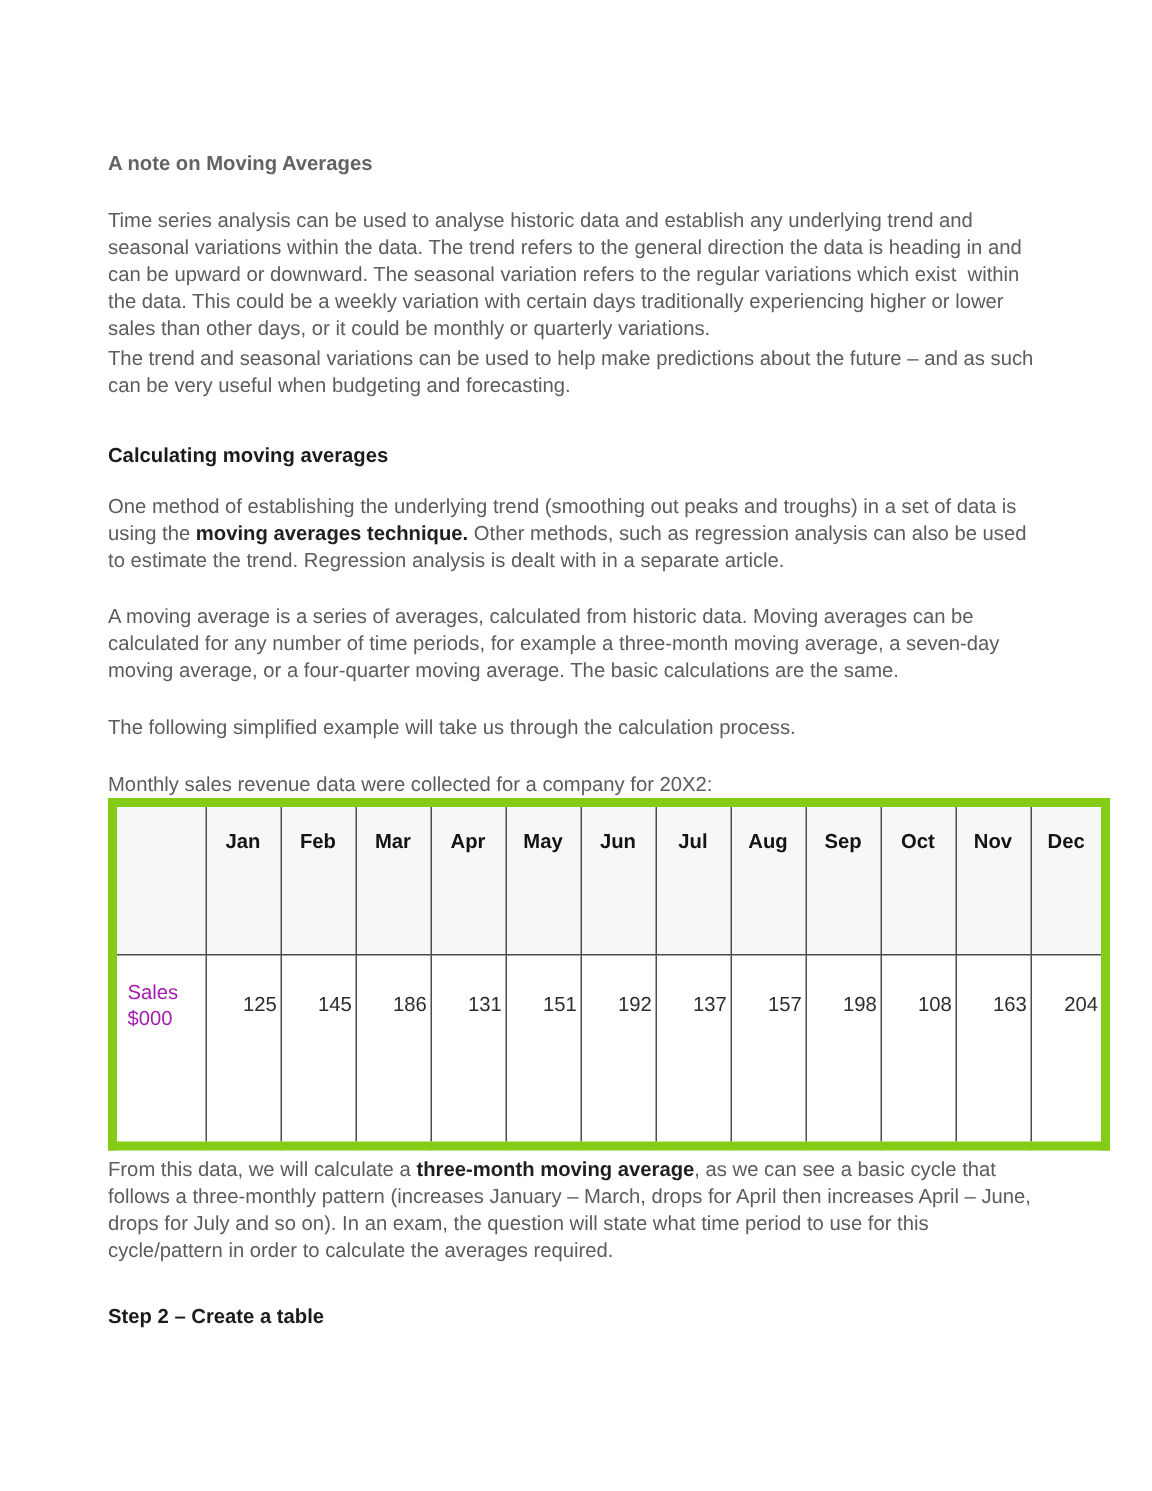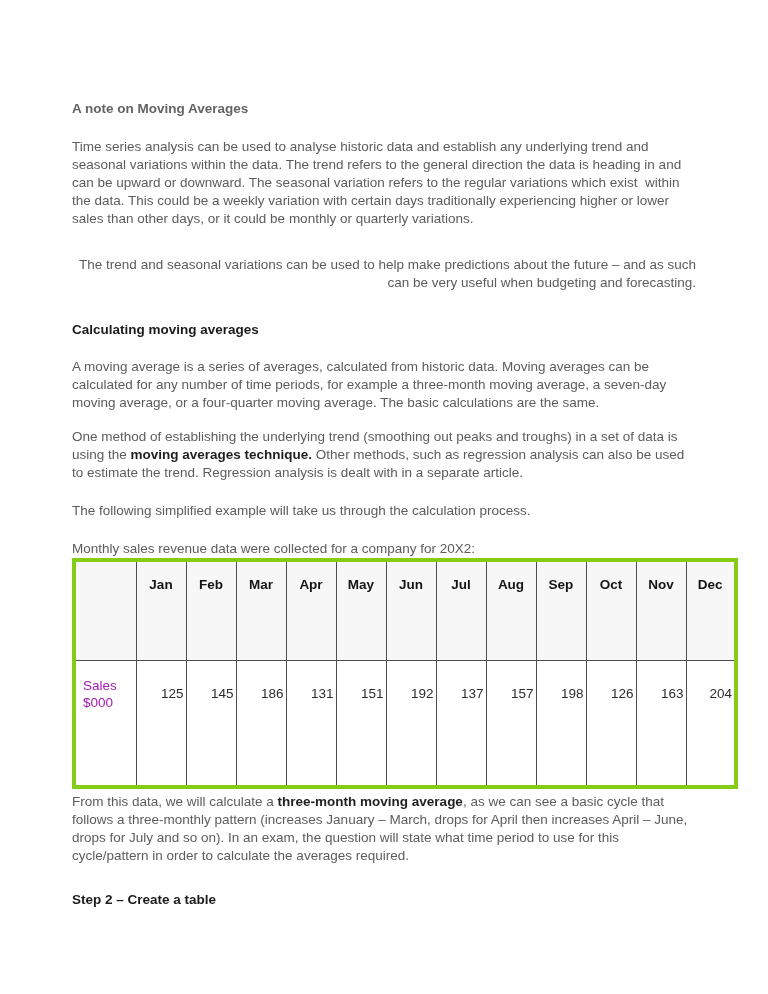--- a/index.html
+++ b/index.html
@@ -29,35 +29,35 @@
     margin: 0;
     font-size: 13.5px;
     line-height: 18px;
     font-weight: bold;
   }
   .heading--gray { color: #636363; }
   .heading--black { color: #1b1b1b; }
   .bold-inline { font-weight: bold; color: #1f1f1f; }
 
   .mt-title1para { margin-top: 20px; }
-  .mt-para      { margin-top: 28px; text-align: right; }
+  .mt-para      { margin-top: 2px; }
   .mt-heading   { margin-top: 29px; }
   .mt-afterhead { margin-top: 16px; }
   .mt-para19    { margin-top: 19px; }
   .mt-para20    { margin-top: 20px; }
   .mt-tight     { margin-top: 0px; }
   .mt-aftertable{ margin-top: 4px; }
   .mt-lasthead  { margin-top: 26px; }
 
   table.sales-table {
     border-collapse: collapse;
     table-layout: fixed;
     width: 664px;
     margin-top: 0;
-    border: 4px solid #84cc16;
+    border: 6px solid #84cc16;
   }
   table.sales-table th,
   table.sales-table td {
     border: 1px solid #4d4d4d;
     font-size: 13.5px;
     line-height: 17px;
     overflow: hidden;
   }
   tr.head-row th {
     height: 84px;
@@ -88,23 +88,23 @@
 <div class="page">
 
   <h2 class="heading heading--gray">A note on Moving Averages</h2>
 
   <p class="para mt-title1para">Time series analysis can be used to analyse historic data and establish any underlying trend and seasonal variations within the data. The trend refers to the general direction the data is heading in and can be upward or downward. The seasonal variation refers to the regular variations which exist  within the data. This could be a weekly variation with certain days traditionally experiencing higher or lower sales than other days, or it could be monthly or quarterly variations.</p>
 
   <p class="para mt-para">The trend and seasonal variations can be used to help make predictions about the future – and as such can be very useful when budgeting and forecasting.</p>
 
   <h2 class="heading heading--black mt-heading">Calculating moving averages</h2>
 
+  <p class="para mt-afterhead"><span>One method of establishing the underlying trend (smoothing out peaks and troughs) in a set of data is using the </span><span class="bold-inline">moving averages technique.</span><span> Other methods, such as regression analysis can also be used to estimate the trend. Regression analysis is dealt with in a separate article.</span></p>
+
   <p class="para mt-para19">A moving average is a series of averages, calculated from historic data. Moving averages can be calculated for any number of time periods, for example a three-month moving average, a seven-day moving average, or a four-quarter moving average. The basic calculations are the same.</p>
-
-  <p class="para mt-afterhead"><span>One method of establishing the underlying trend (smoothing out peaks and troughs) in a set of data is using the </span><span class="bold-inline">moving averages technique.</span><span> Other methods, such as regression analysis can also be used to estimate the trend. Regression analysis is dealt with in a separate article.</span></p>
 
   <p class="para mt-para20">The following simplified example will take us through the calculation process.</p>
 
   <p class="para mt-para20">Monthly sales revenue data were collected for a company for 20X2:</p>
 
   <table class="sales-table mt-tight">
     <colgroup>
       <col style="width:62px">
       <col style="width:50px">
         <col style="width:50px">
@@ -139,21 +139,21 @@
       <td class="row-label">Sales $000</td>
       <td>125</td>
       <td>145</td>
       <td>186</td>
       <td>131</td>
       <td>151</td>
       <td>192</td>
       <td>137</td>
       <td>157</td>
       <td>198</td>
-      <td>126</td>
+      <td>108</td>
       <td>163</td>
       <td>204</td>
     </tr>
   </tbody>
     </table>
 
   <p class="para mt-aftertable"><span>From this data, we will calculate a </span><span class="bold-inline">three-month moving average</span><span>, as we can see a basic cycle that follows a three-monthly pattern (increases January – March, drops for April then increases April – June, drops for July and so on). In an exam, the question will state what time period to use for this cycle/pattern in order to calculate the averages required.</span></p>
 
   <h2 class="heading heading--black mt-lasthead">Step 2 – Create a table</h2>
 

